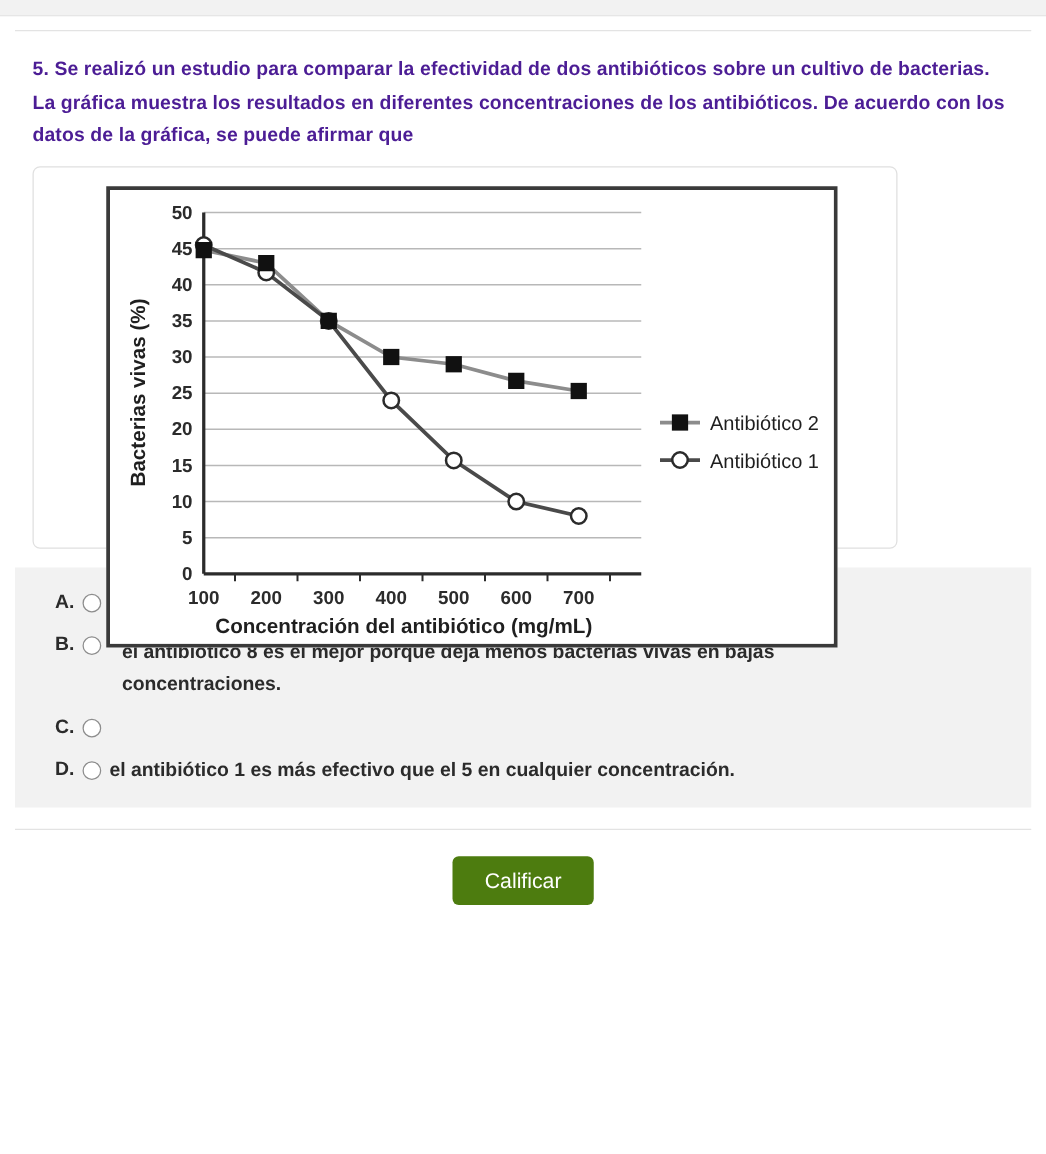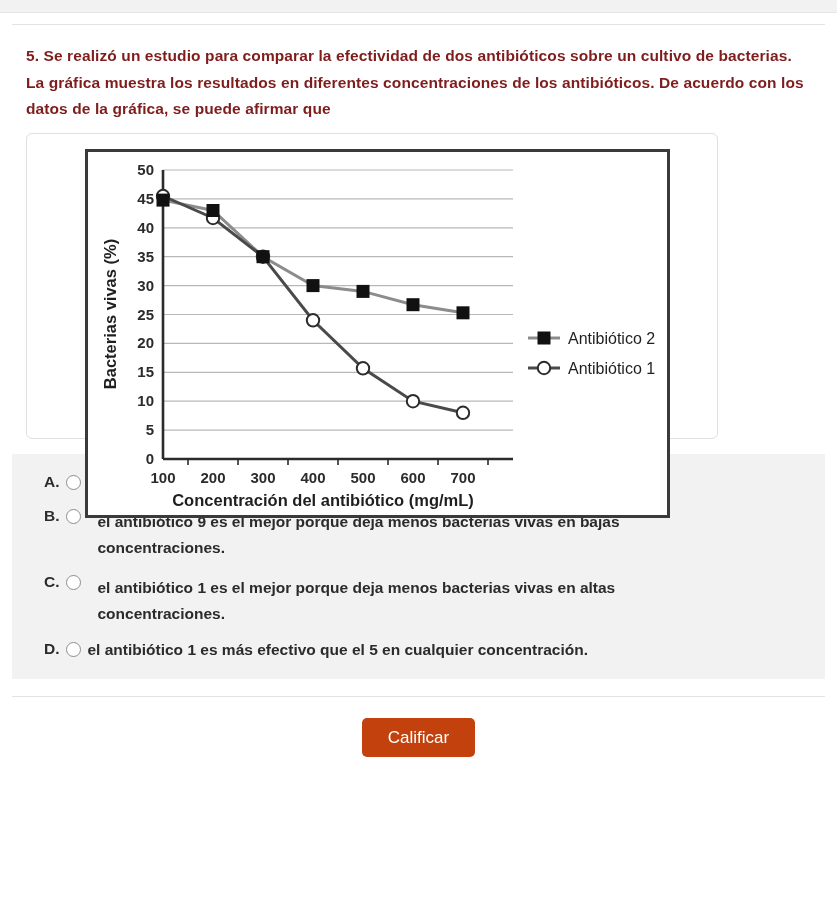--- a/index.html
+++ b/index.html
@@ -24,21 +24,21 @@
     background: #e3e3e3;
     margin: 11px 12px 0 12px;
   }
   .question-block {
     padding: 18px 28px 0 26px;
   }
   .question-text {
     font-size: 15.5px;
     font-weight: bold;
     line-height: 1.72;
-    color: #7f1d1d;
+    color: #4c1d95;
     letter-spacing: 0.1px;
   }
   .figure-shell {
     margin: 10px 0 0 26px;
     width: 692px;
     height: 306px;
     border: 1px solid #e0e0e0;
     border-radius: 6px;
     background: #ffffff;
     box-sizing: border-box;
@@ -111,21 +111,21 @@
     height: 1px;
     background: #e3e3e3;
     margin: 17px 12px 0 12px;
   }
   .footer {
     display: flex;
     justify-content: center;
     padding-top: 21px;
   }
   .grade-button {
-    background: #c2410c;
+    background: #4d7c0f;
     color: #ffffff;
     font-size: 17px;
     font-family: "Liberation Sans", sans-serif;
     border: none;
     border-radius: 5px;
     padding: 11px 26px;
     cursor: pointer;
     line-height: 1;
   }
   text.ax { font-family: "Liberation Sans", sans-serif; }
@@ -242,30 +242,27 @@
 
   <div class="option-row option-inline">
     <span class="option-letter">A.</span>
     <span class="radio"></span>
   </div>
 
   <div class="option-row option-stacked">
     <span class="option-letter">B.</span>
     <span class="radio"></span>
     <span class="option-body">
-      <div class="option-text">el antibiótico 9 es el mejor porque deja menos bacterias vivas en bajas concentraciones.</div>
+      <div class="option-text">el antibiótico 8 es el mejor porque deja menos bacterias vivas en bajas concentraciones.</div>
     </span>
   </div>
 
   <div class="option-row option-stacked">
     <span class="option-letter">C.</span>
     <span class="radio"></span>
-    <span class="option-body">
-      <div class="option-text">el antibiótico 1 es el mejor porque deja menos bacterias vivas en altas concentraciones.</div>
-    </span>
   </div>
 
   <div class="option-row option-inline">
     <span class="option-letter">D.</span>
     <span class="radio"></span>
     <span class="option-body">
       <span class="option-text">el antibiótico 1 es más efectivo que el 5 en cualquier concentración.</span>
     </span>
   </div>
 

